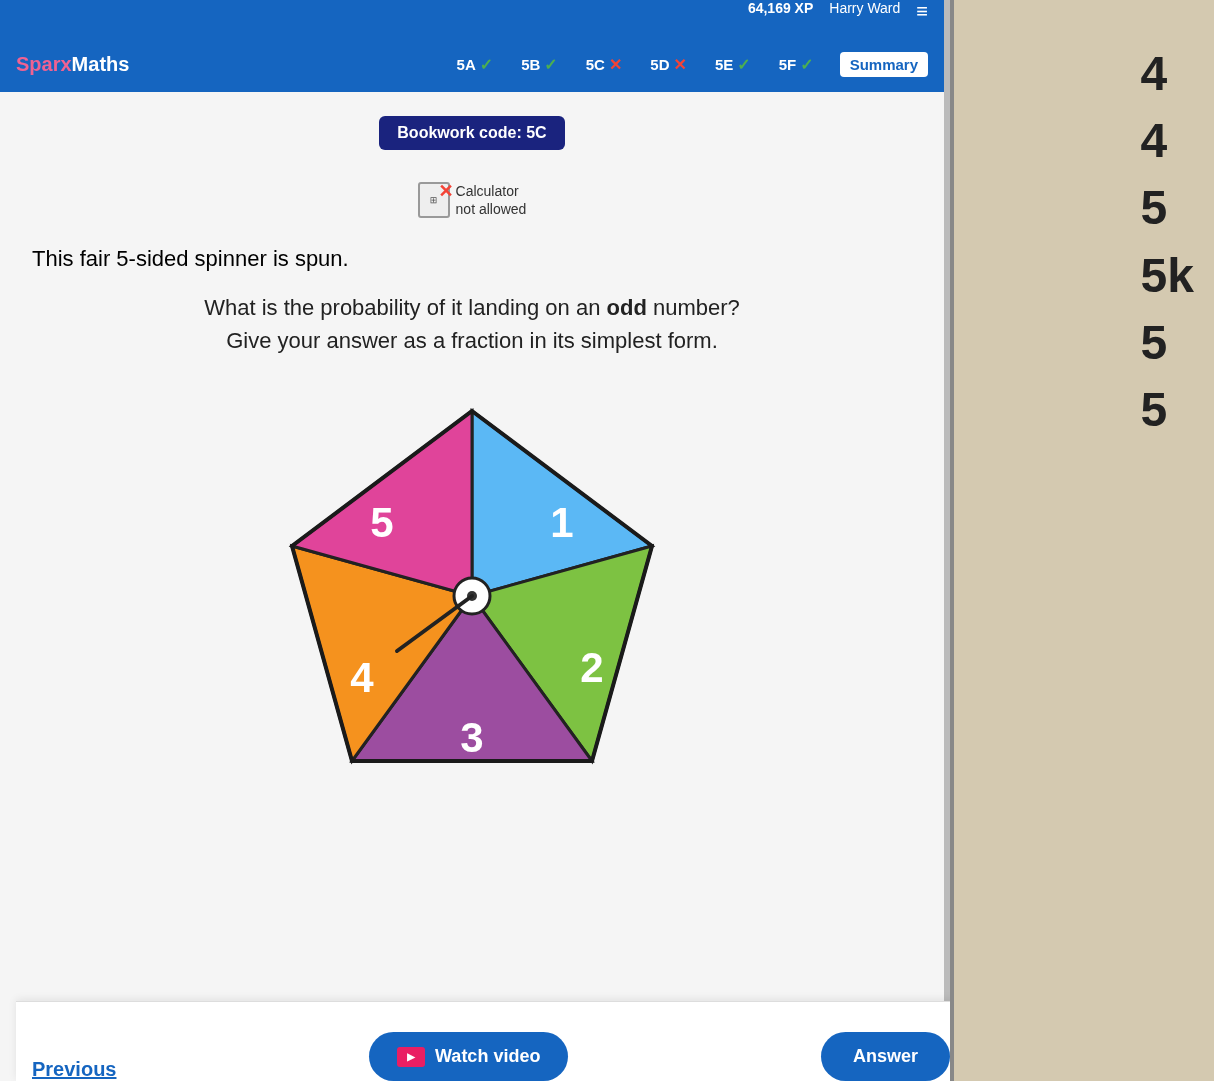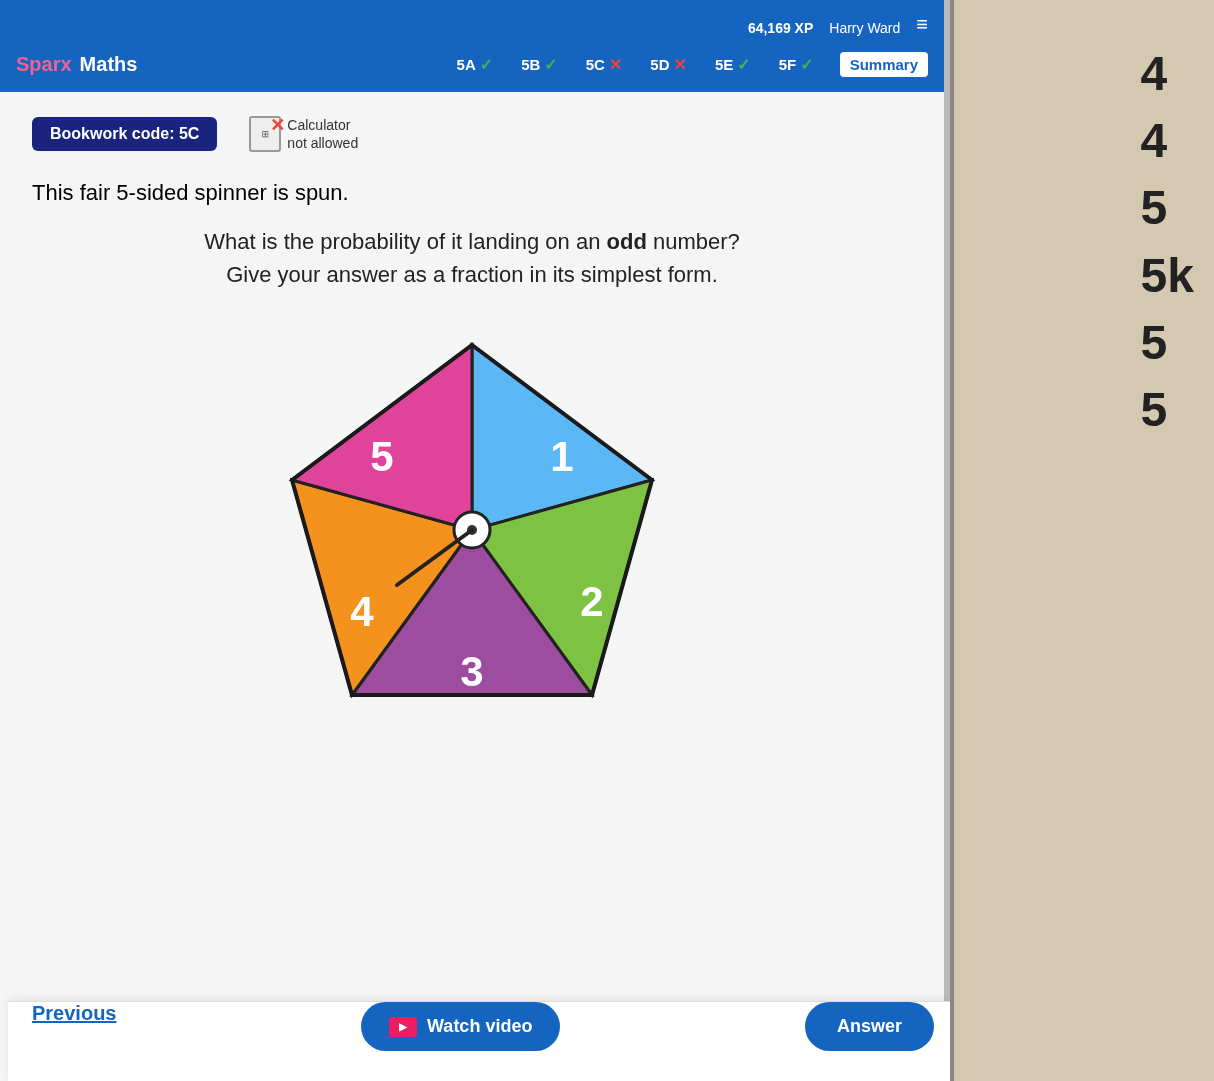--- a/index.html
+++ b/index.html
@@ -44,21 +44,21 @@
       line-height: 1.4;
       font-family: 'Arial', sans-serif;
     }
 
     
     .header-bar {
       background: #1565c0;
       height: 36px;
       width: 100%;
       display: flex;
-      align-items: flex-end;
+      align-items: flex-start;
       padding: 0 16px;
       justify-content: flex-end;
       gap: 16px;
     }
 
     .header-xp {
       color: white;
       font-size: 14px;
       font-weight: bold;
     }
@@ -119,20 +119,21 @@
       padding: 24px 32px;
       background: #f5f5f5;
     }
 
     
     .meta-row {
       display: flex;
       align-items: center;
       gap: 32px;
       margin-bottom: 24px;
+      flex-direction: column;
     }
 
     .bookwork-badge {
       background: #1a237e;
       color: white;
       padding: 8px 18px;
       border-radius: 6px;
       font-size: 16px;
       font-weight: bold;
     }
@@ -194,28 +195,28 @@
     
     .spinner-svg {
       width: 440px;
       height: 430px;
     }
 
     
     .bottom-bar {
       position: absolute;
       bottom: 0;
-      left: 8px;
+      left: 16px;
       width: 950px;
       height: 80px;
       background: white;
       display: flex;
-      align-items: flex-start;
+      align-items: flex-end;
       justify-content: space-between;
-      padding: 0 24px;
+      padding: 0 16px;
       border-top: 1px solid #ddd;
       box-shadow: 0 -2px 8px rgba(0,0,0,0.08);
     }
 
     .prev-button {
       background: none;
       border: none;
       font-size: 20px;
       color: #1565c0;
       font-weight: bold;
@@ -260,21 +261,21 @@
       border-radius: 30px;
       padding: 14px 32px;
       font-size: 18px;
       font-weight: bold;
       cursor: pointer;
     }
 
     .sparx-logo {
       display: flex;
       align-items: center;
-      gap: 8px;
+      gap: 0;
     }
 
     .sparx-logo .sparx {
       color: #e91e63;
       font-weight: 900;
       font-size: 20px;
     }
 
     .sparx-logo .maths {
       color: #1a1a2e;

